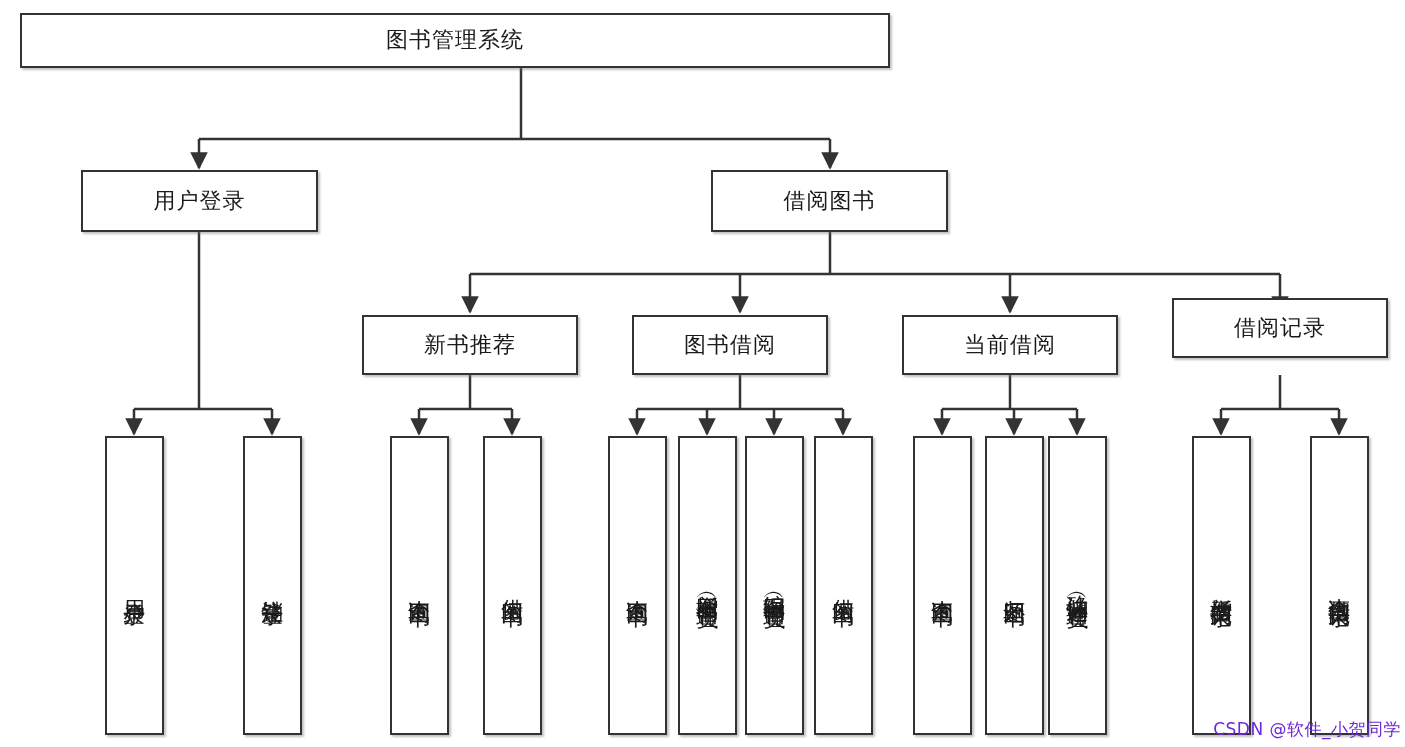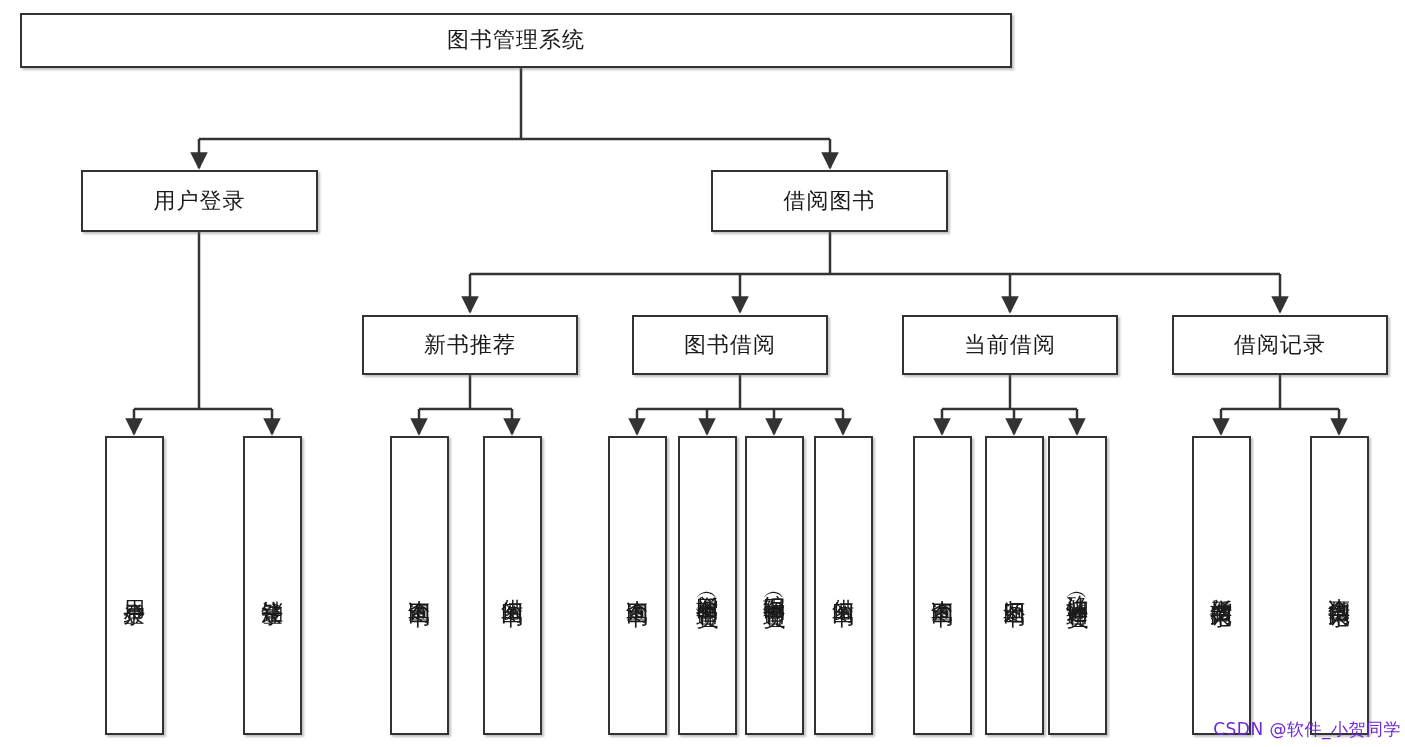--- a/index.html
+++ b/index.html
@@ -111,41 +111,41 @@
       <path d="M 1014 409 L 1014 434" marker-end="url(#arrow)"></path>
       <path d="M 1077 409 L 1077 434" marker-end="url(#arrow)"></path>
 
       <path d="M 1280 375 L 1280 409"></path>
       <path d="M 1221 409 L 1339 409"></path>
       <path d="M 1221 409 L 1221 434" marker-end="url(#arrow)"></path>
       <path d="M 1339 409 L 1339 434" marker-end="url(#arrow)"></path>
     </g>
   </svg>
 
-  <div class="node horiz" style="left:20px; top:13px; width:992px; height:55px;">
+  <div class="node horiz" style="left:20px; top:13px; width:870px; height:55px;">
     <span class="lbl">图书管理系统</span>
   </div>
 
   <div class="node horiz" style="left:81px; top:170px; width:237px; height:62px;">
     <span class="lbl">用户登录</span>
   </div>
   <div class="node horiz" style="left:711px; top:170px; width:237px; height:62px;">
     <span class="lbl">借阅图书</span>
   </div>
 
   <div class="node horiz" style="left:362px; top:315px; width:216px; height:60px;">
     <span class="lbl">新书推荐</span>
   </div>
   <div class="node horiz" style="left:632px; top:315px; width:196px; height:60px;">
     <span class="lbl">图书借阅</span>
   </div>
   <div class="node horiz" style="left:902px; top:315px; width:216px; height:60px;">
     <span class="lbl">当前借阅</span>
   </div>
-  <div class="node horiz" style="left:1172px; top:315px; width:216px; height:60px;">
+  <div class="node horiz" style="left:1172px; top:298px; width:216px; height:60px;">
     <span class="lbl">借阅记录</span>
   </div>
 
   <div class="node vert" style="left:105px; top:436px; width:59px; height:299px;">
     <span class="lbl">用户登录</span>
   </div>
   <div class="node vert" style="left:243px; top:436px; width:59px; height:299px;">
     <span class="lbl">注销登录</span>
   </div>
 

